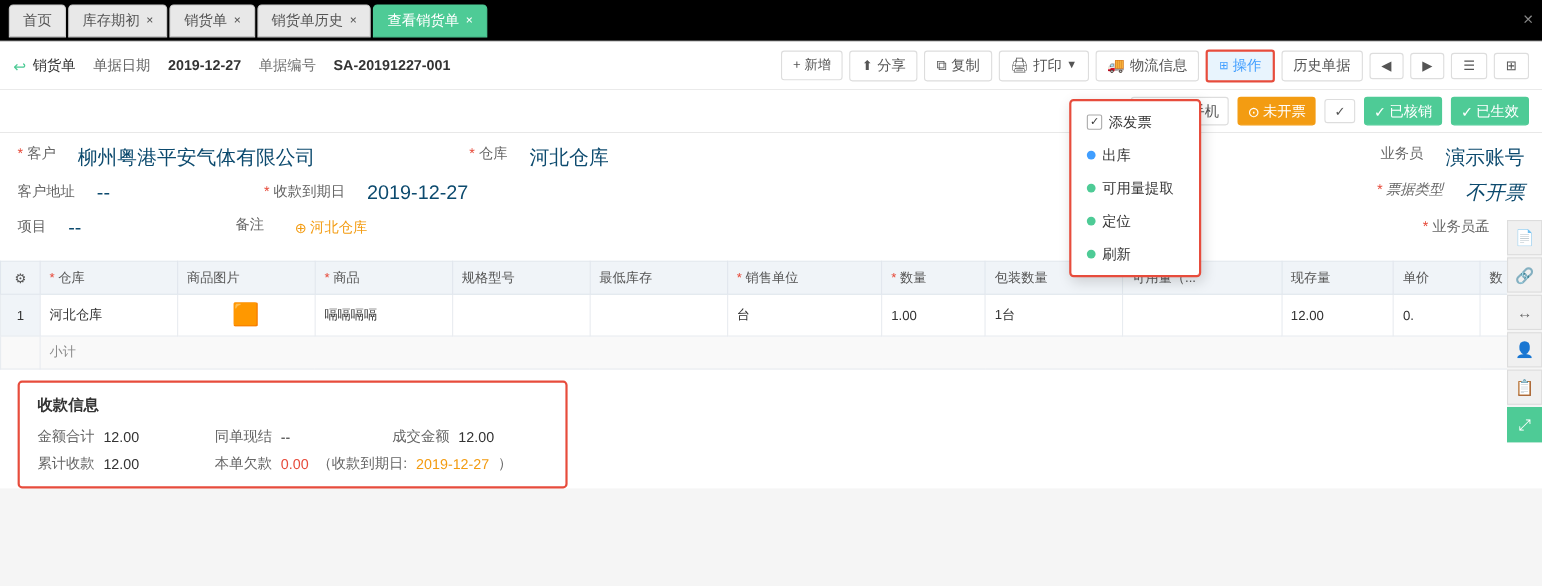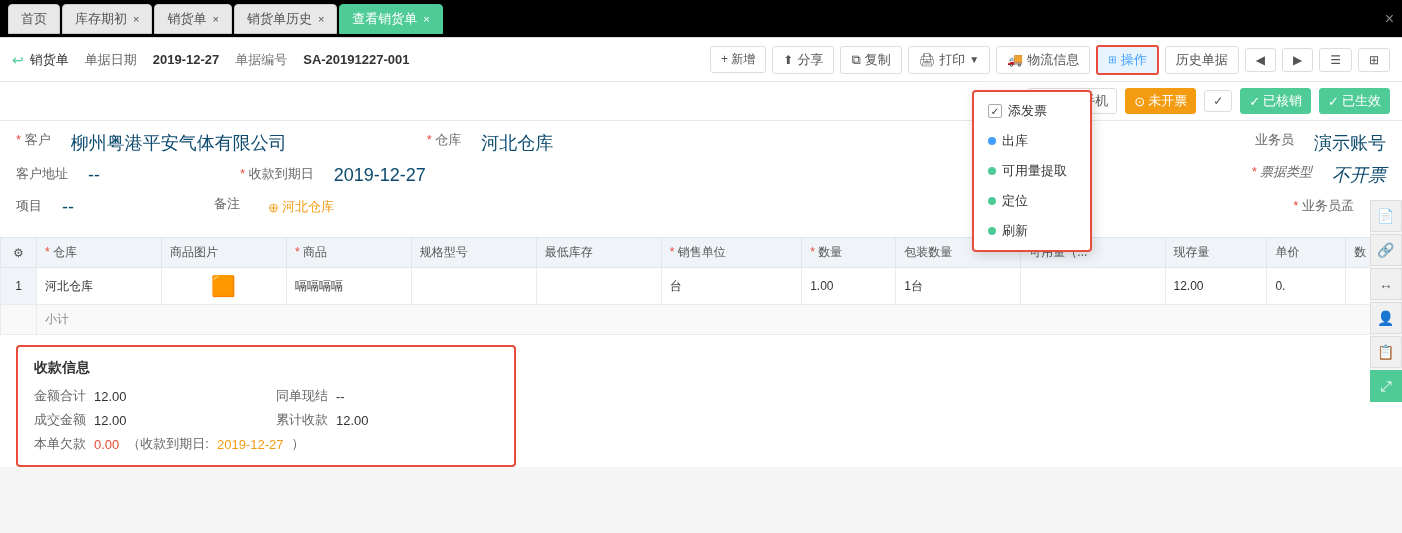--- a/index.html
+++ b/index.html
@@ -111,21 +111,21 @@
 
     
     .payment-box {
       margin: 10px 16px; border: 2px solid #e74c3c; border-radius: 4px;
       padding: 12px 16px; background: #fff; max-width: 500px;
     }
     .payment-title {
       font-size: 14px; font-weight: bold; color: #333; margin-bottom: 10px;
     }
     .payment-grid {
-      display: grid; grid-template-columns: 1fr 1fr; gap: 6px 20px;
+      display: grid; grid-template-columns: 1fr 1fr 1fr; gap: 6px 20px;
     }
     .payment-item {
       display: flex; align-items: center; gap: 8px;
     }
     .pay-label { color: #666; font-size: 13px; }
     .pay-value { color: #333; font-size: 13px; }
     .pay-value.red { color: #e74c3c; }
     .pay-value.orange { color: #f39c12; }
 
     

